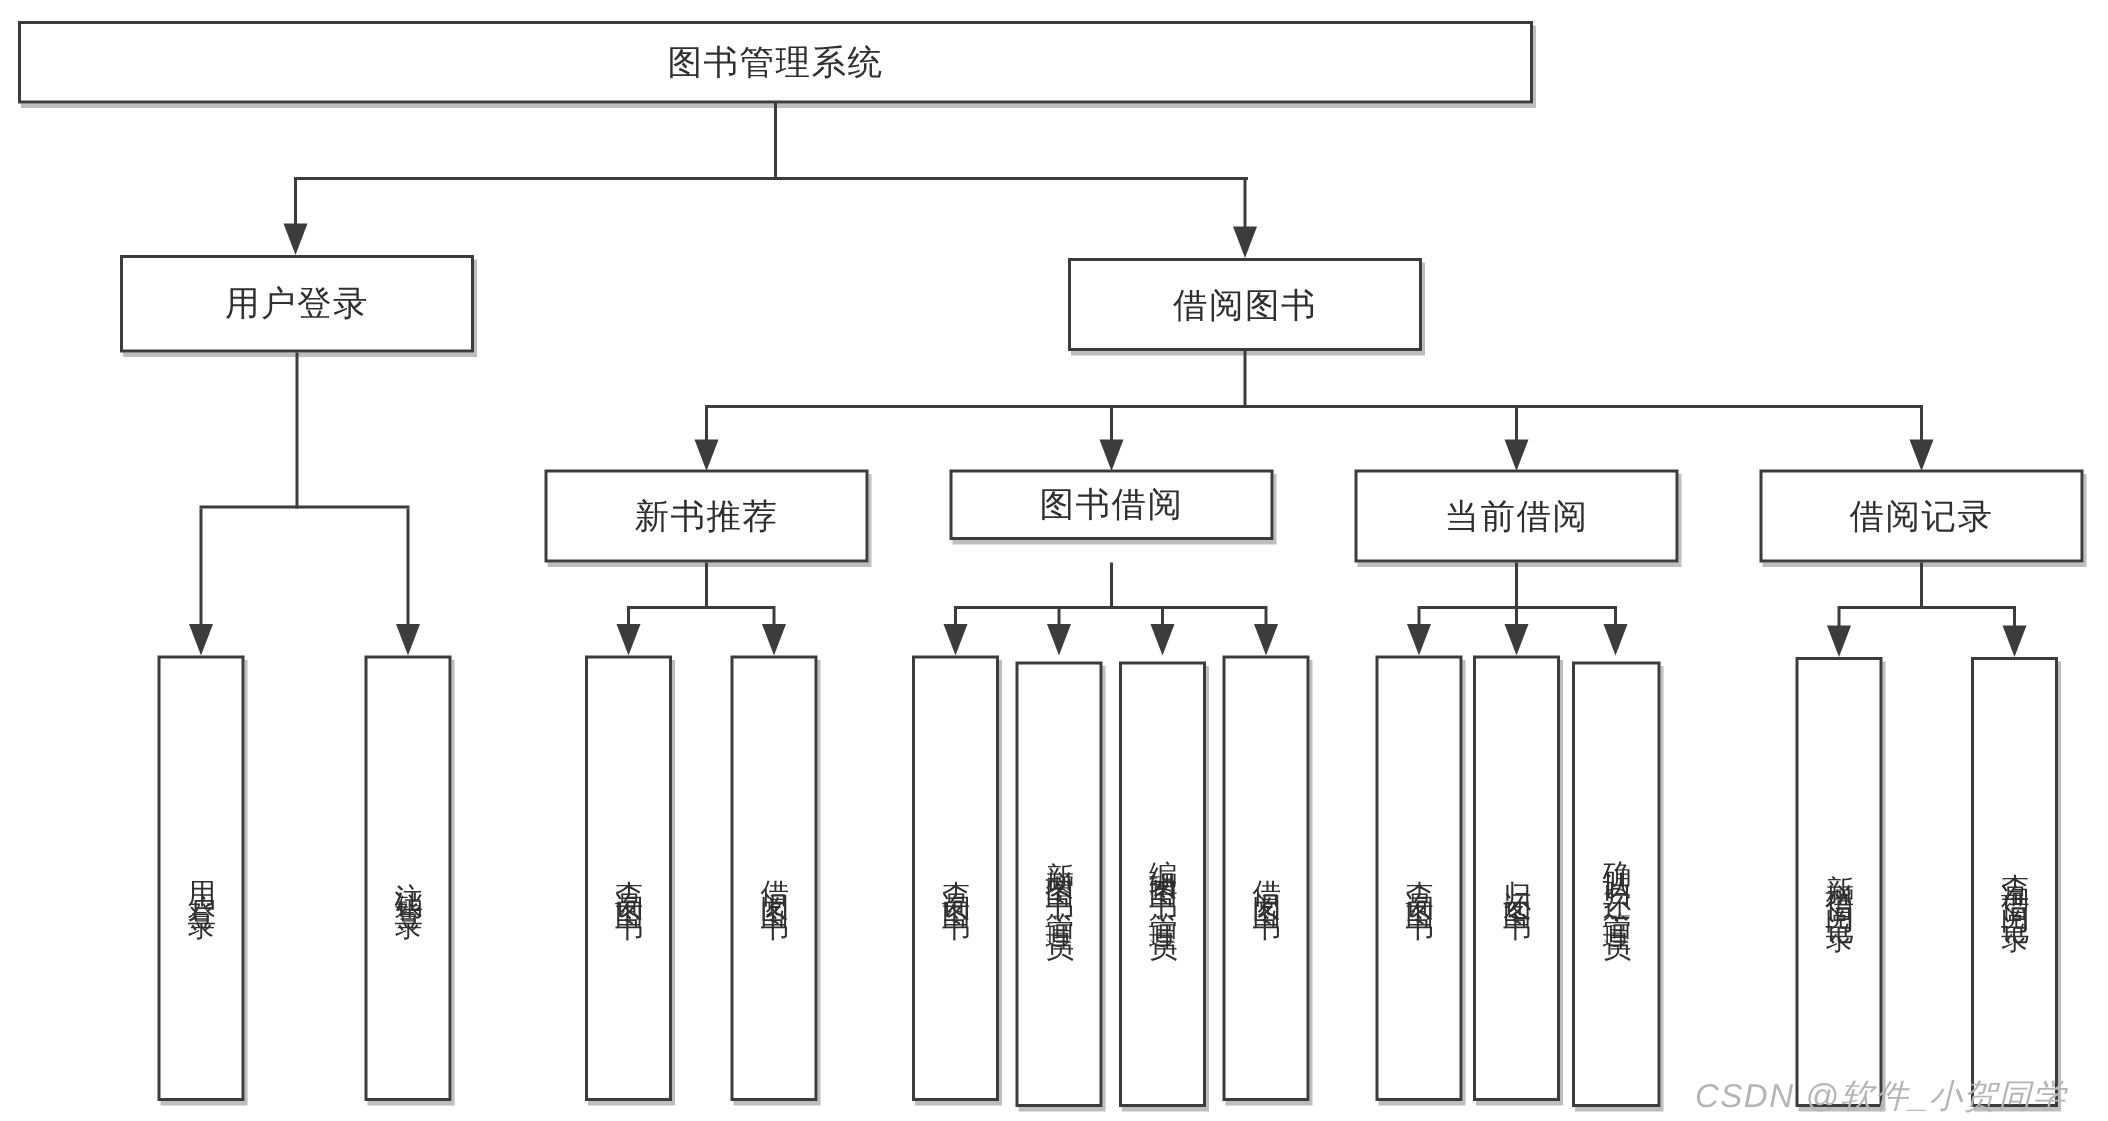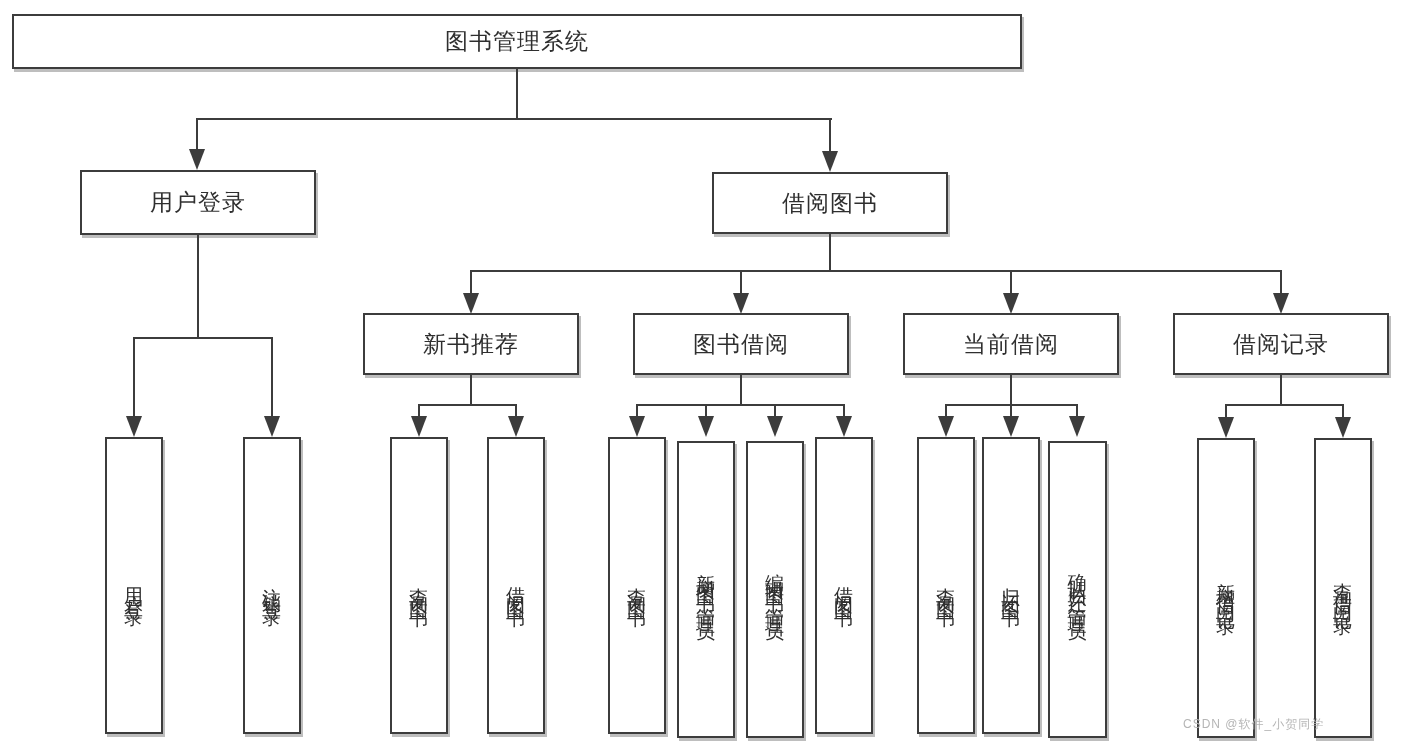--- a/index.html
+++ b/index.html
@@ -37,26 +37,27 @@
   .h-line{height:2px;}
   .v-line{width:2px;}
   .arrow{
     position:absolute;width:0;height:0;
     border-left:8px solid transparent;
     border-right:8px solid transparent;
     border-top:21px solid var(--line);
   }
   .watermark{
     position:absolute;
-    left:1183px;top:716px;
-    font-size:12px;
+    left:1130px;top:716px;
+    font-size:22px;
     color:#b5b5b5;
     letter-spacing:1px;
     z-index:5;
     white-space:nowrap;
+    font-style:italic;
   }
 </style>
 </head>
 <body>
 
 <div class="canvas">
 
   <div class="box hbox" style="left:12px;top:14px;width:1010px;height:55px;">
     <span>图书管理系统</span>
   </div>
@@ -66,21 +67,21 @@
   </div>
 
   <div class="box hbox" style="left:712px;top:172px;width:236px;height:62px;">
     <span>借阅图书</span>
   </div>
 
   <div class="box hbox" style="left:363px;top:313px;width:216px;height:62px;">
     <span>新书推荐</span>
   </div>
 
-  <div class="box hbox" style="left:633px;top:313px;width:216px;height:62px;">
+  <div class="box hbox" style="left:633px;top:313px;width:216px;height:47px;">
     <span>图书借阅</span>
   </div>
 
   <div class="box hbox" style="left:1173px;top:313px;width:216px;height:62px;">
     <span>借阅记录</span>
   </div>
 
   <div class="box hbox" style="left:903px;top:313px;width:216px;height:62px;">
     <span>当前借阅</span>
   </div>

